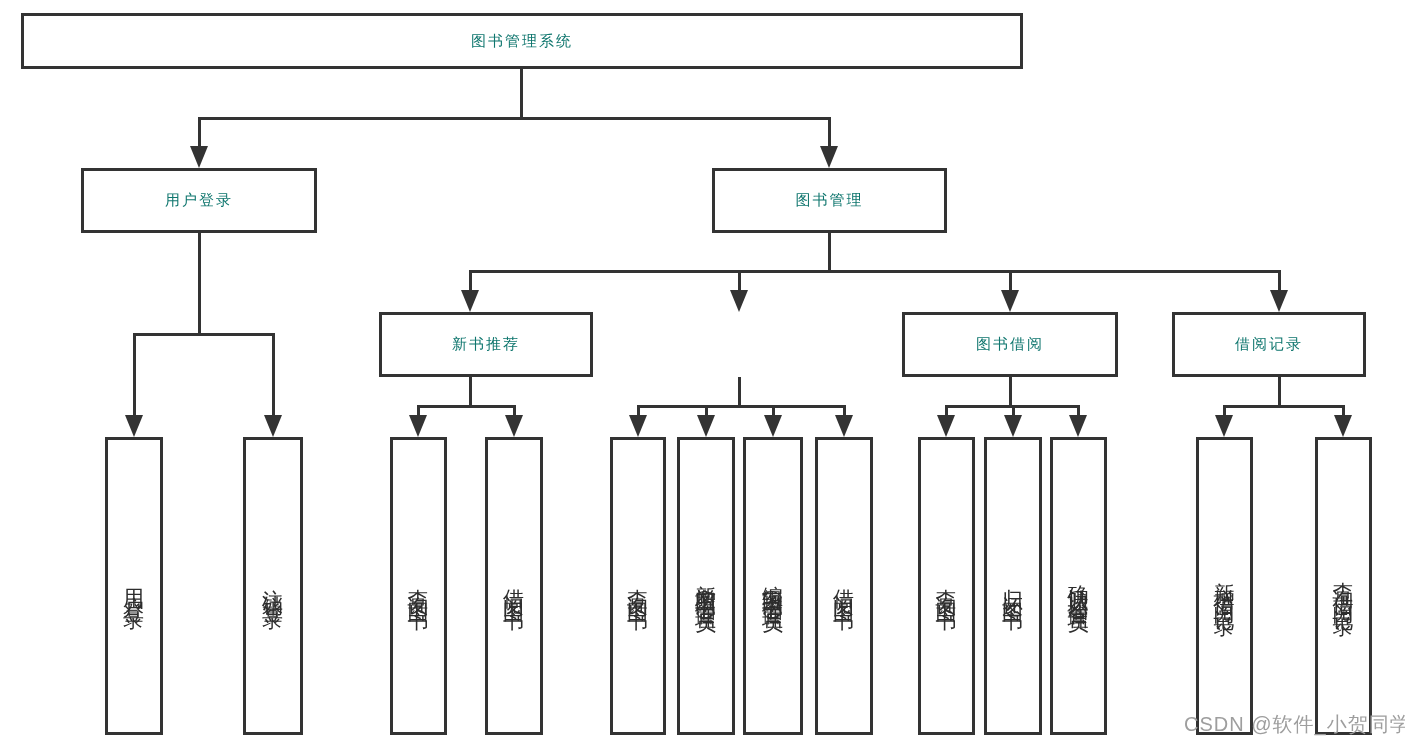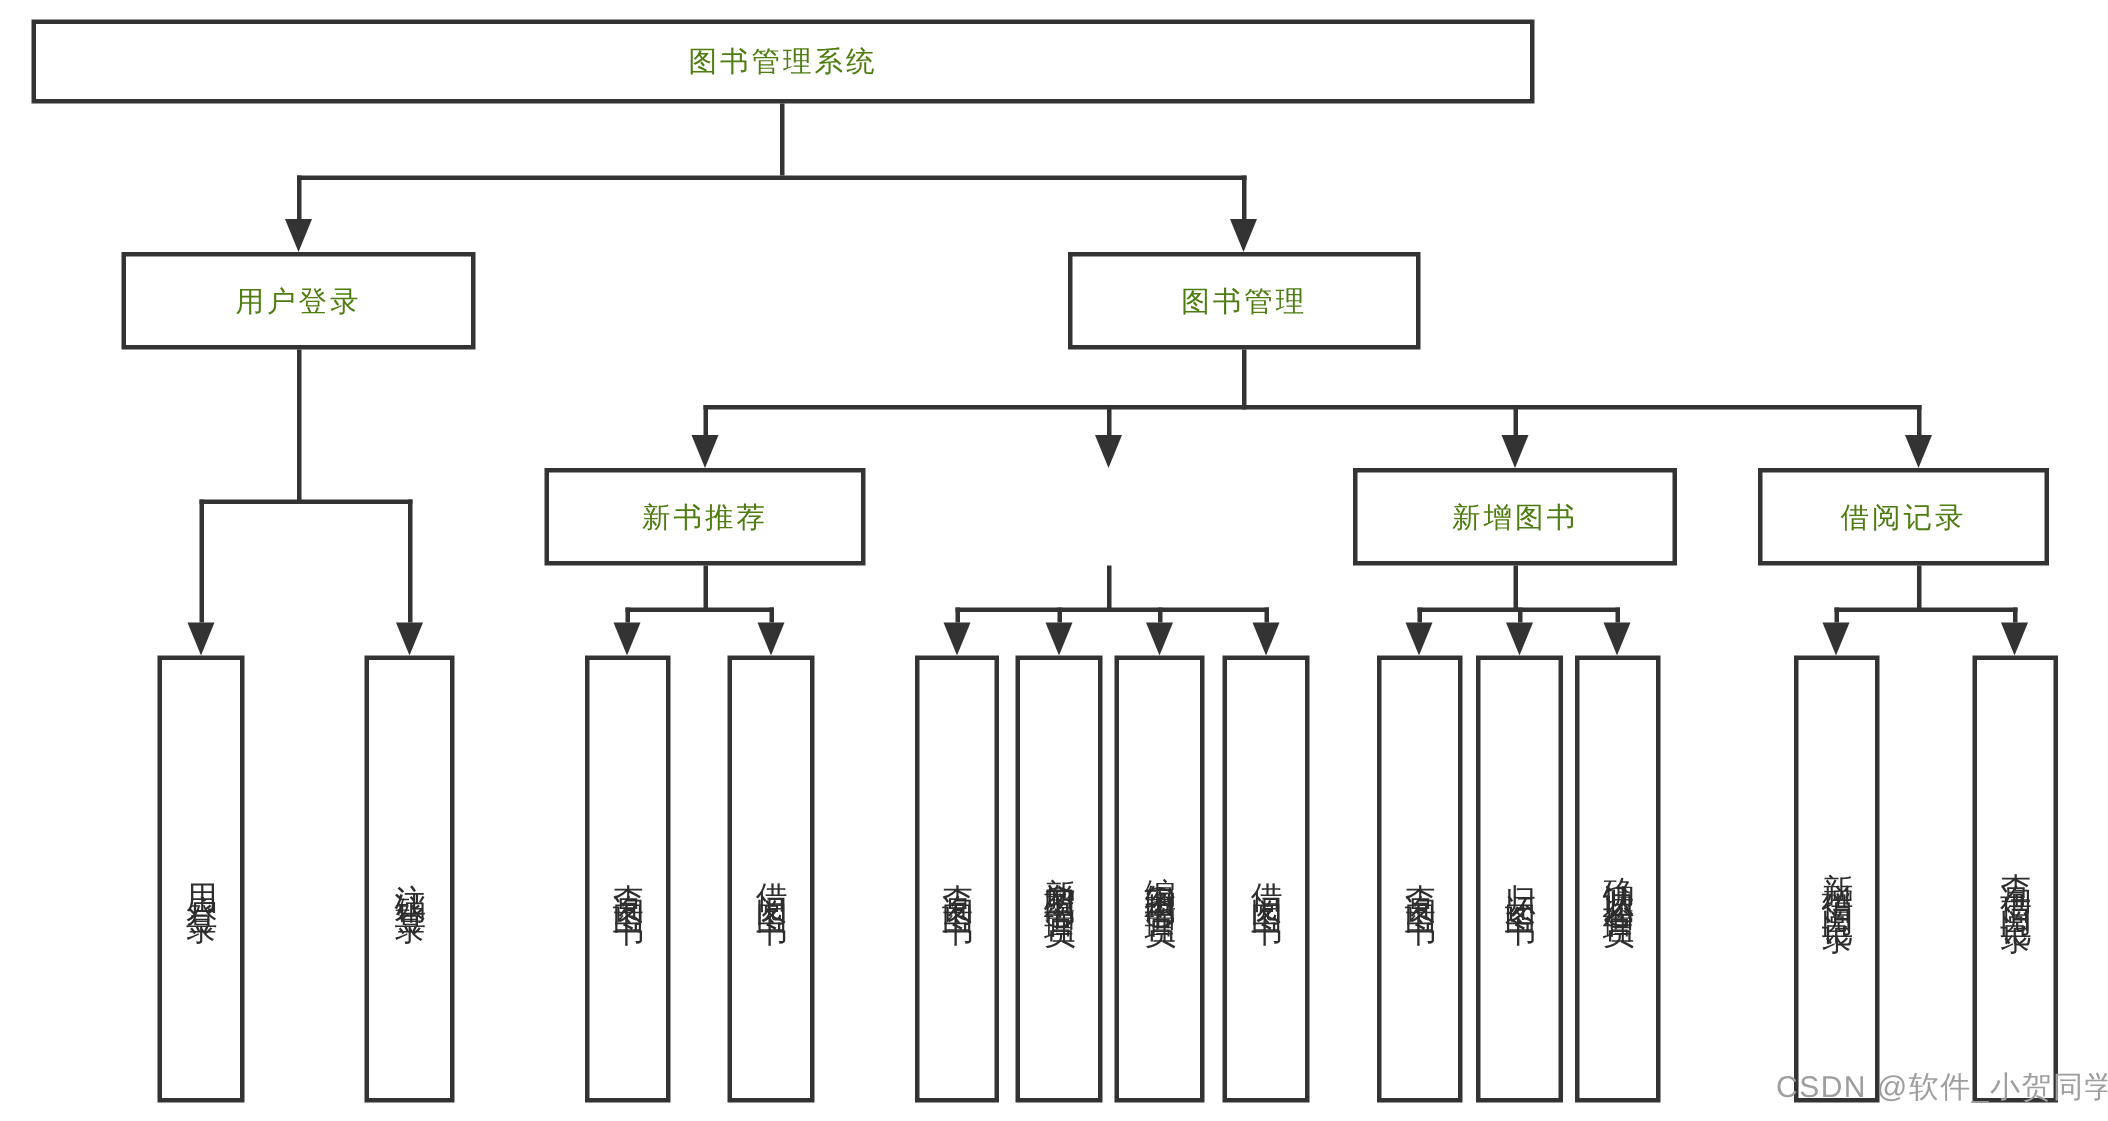--- a/index.html
+++ b/index.html
@@ -6,21 +6,21 @@
   .stage{
     position:relative;width:1405px;height:747px;background:#ffffff;overflow:hidden;
     font-family:"Liberation Sans",sans-serif;
   }
   .box{
     position:absolute;box-sizing:border-box;
     border:3px solid #333333;background:#ffffff;
     display:flex;align-items:center;justify-content:center;
   }
   .box.h span{
-    font-size:19px;color:#4d7c0f;letter-spacing:2px;white-space:nowrap;
+    font-size:15px;color:#0f766e;letter-spacing:2px;white-space:nowrap;
   }
   .box.v span{
     writing-mode:vertical-rl;font-size:21px;color:#2d2d2d;
     letter-spacing:7px;line-height:1;white-space:nowrap;
   }
   .box.v span.long{letter-spacing:4px;}
   .ln{position:absolute;background:#333333;}
   .arr{
     position:absolute;width:0;height:0;
     border-left:9px solid transparent;border-right:9px solid transparent;
@@ -40,25 +40,25 @@
     <span>图书管理系统</span>
   </div>
 
   <div class="box h" style="left:81px;top:168px;width:236px;height:65px">
     <span>用户登录</span>
   </div>
   <div class="box h" style="left:712px;top:168px;width:235px;height:65px">
     <span>图书管理</span>
   </div>
 
-  <div class="box h" style="left:363px;top:312px;width:214px;height:65px">
+  <div class="box h" style="left:379px;top:312px;width:214px;height:65px">
     <span>新书推荐</span>
   </div>
   <div class="box h" style="left:902px;top:312px;width:216px;height:65px">
-    <span>新增图书</span>
+    <span>图书借阅</span>
   </div>
   <div class="box h" style="left:1172px;top:312px;width:194px;height:65px">
     <span>借阅记录</span>
   </div>
 
   <div class="box v" style="left:105px;top:437px;width:58px;height:298px">
     <span>用户登录</span>
   </div>
   <div class="box v" style="left:243px;top:437px;width:60px;height:298px">
     <span>注销登录</span>

